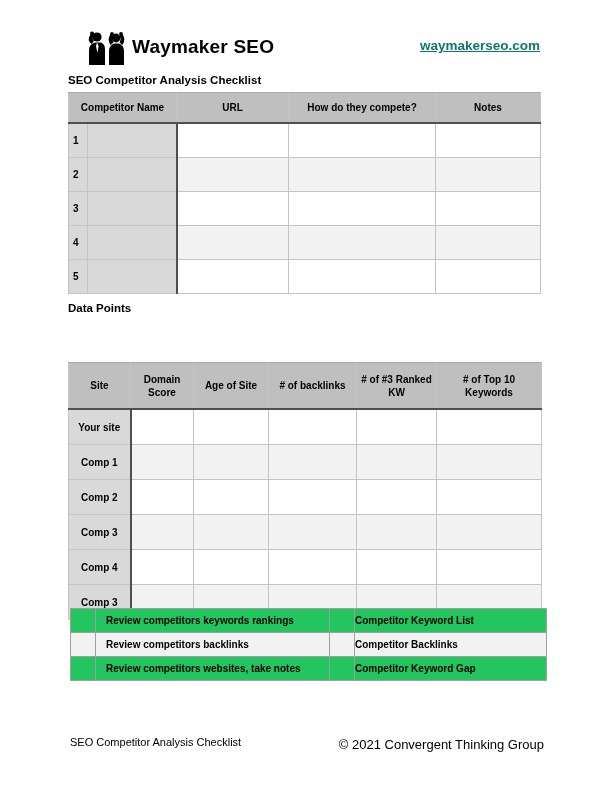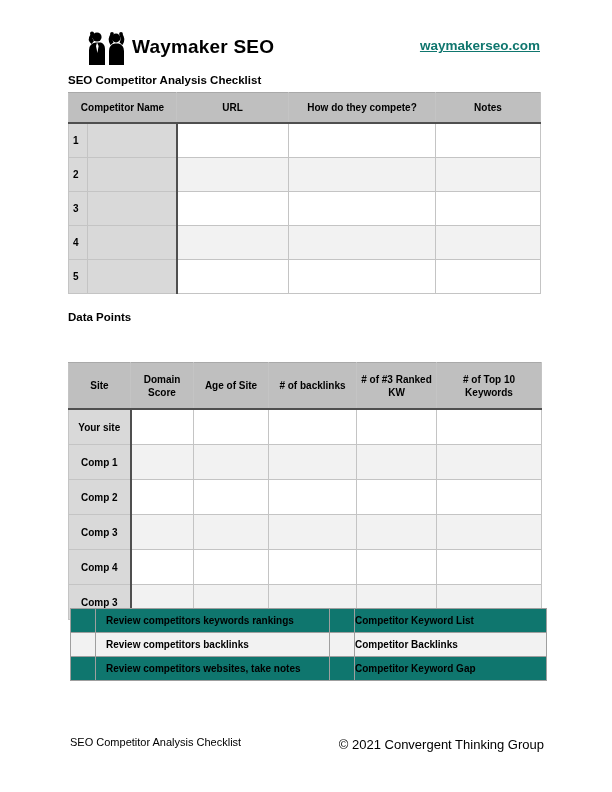--- a/index.html
+++ b/index.html
@@ -6,21 +6,21 @@
   .page{
     position:relative;width:612px;height:792px;background:#ffffff;
     font-family:"Liberation Sans", sans-serif;color:#000;overflow:hidden;
   }
   
   .logo{position:absolute;left:84px;top:30px;width:44px;height:36px;}
   .brand{position:absolute;left:132px;top:36px;font-size:19px;font-weight:700;letter-spacing:.2px;}
   .website{position:absolute;right:72px;top:38px;font-size:13.5px;font-weight:700;text-decoration:underline;color:#0f766e;}
   .section-title{position:absolute;left:68px;font-size:11.5px;font-weight:700;}
   .title-1{top:74px;}
-  .title-2{top:311px;}
+  .title-2{top:302px;}
 
   
   table{border-collapse:collapse;table-layout:fixed;position:absolute;}
   th,td{border:1px solid #c4c4c4;padding:0 4px;overflow:hidden;}
   th{background:#bfbfbf;font-size:10px;font-weight:700;text-align:center;line-height:1.3;}
   .hdr-row th{border-bottom:2px solid #4f4f4f;border-top:1px solid #a9a9a9;}
   td.label{background:#d9d9d9;font-size:10px;font-weight:700;}
   tr.stripe td.fill{background:#f2f2f2;}
   td.fill{background:#ffffff;}
   td.dark-right{border-right:2px solid #4f4f4f;}
@@ -32,21 +32,21 @@
   .t1 td.num{text-align:left;padding-left:4px;}
 
   
   .t2{left:68px;top:334px;width:473px;margin-top:28px;}
   .t2 th{height:45px;}
   .t2 td{height:34px;}
   .t2 td.label{text-align:center;}
 
   
   .t3{left:70px;top:608px;width:476px;}
-  .t3 td{height:23px;border:1px solid #9f9f9f;font-size:10px;font-weight:700;background:#0f766e;}
+  .t3 td{height:23px;border:1px solid #9f9f9f;font-size:10px;font-weight:700;background:#22c55e;}
   .t3 tr.stripe td{background:#f2f2f2;}
   .t3 td.task{padding-left:10px;}
   .t3 td.deliv{padding-left:0;}
 
   
   .footer-left{position:absolute;left:70px;top:736px;font-size:11px;}
   .footer-right{position:absolute;right:68px;top:737px;font-size:13px;}
 </style>
 </head>
 <body>

